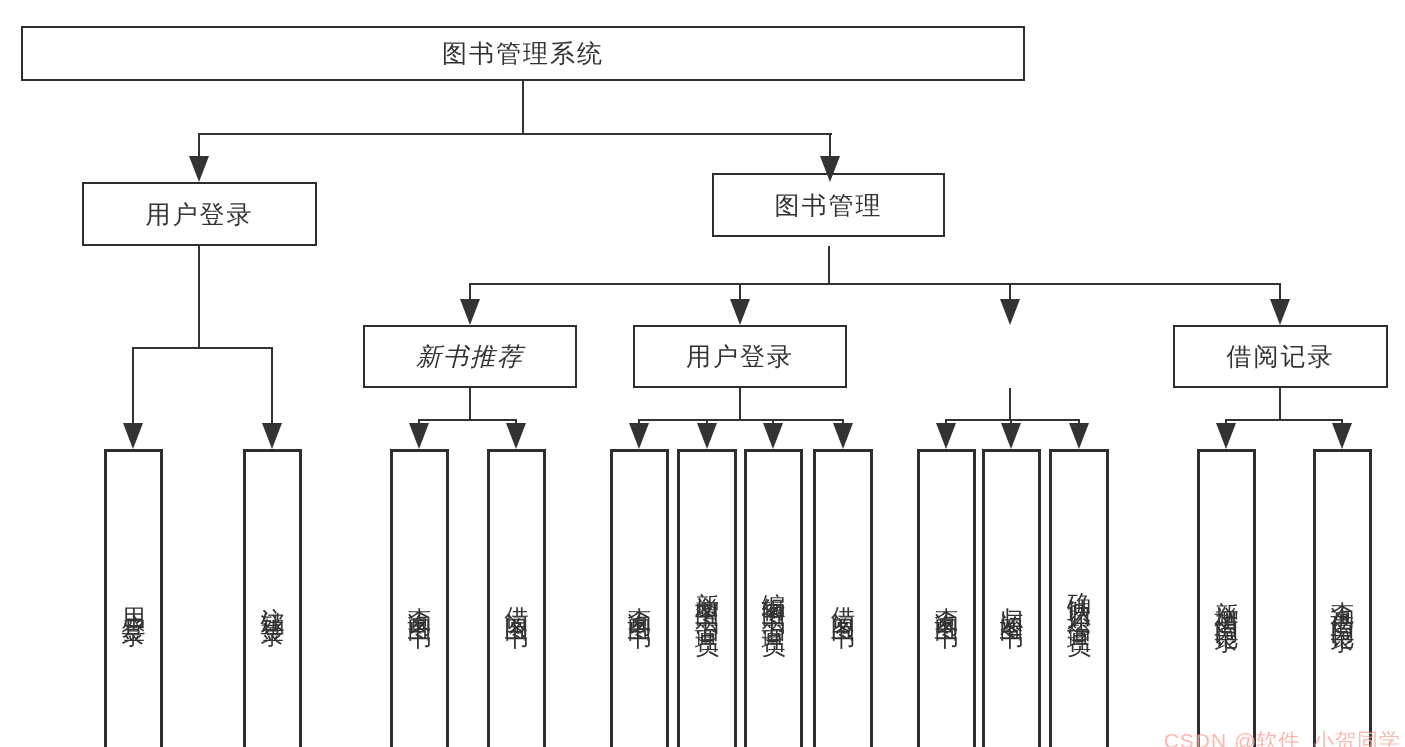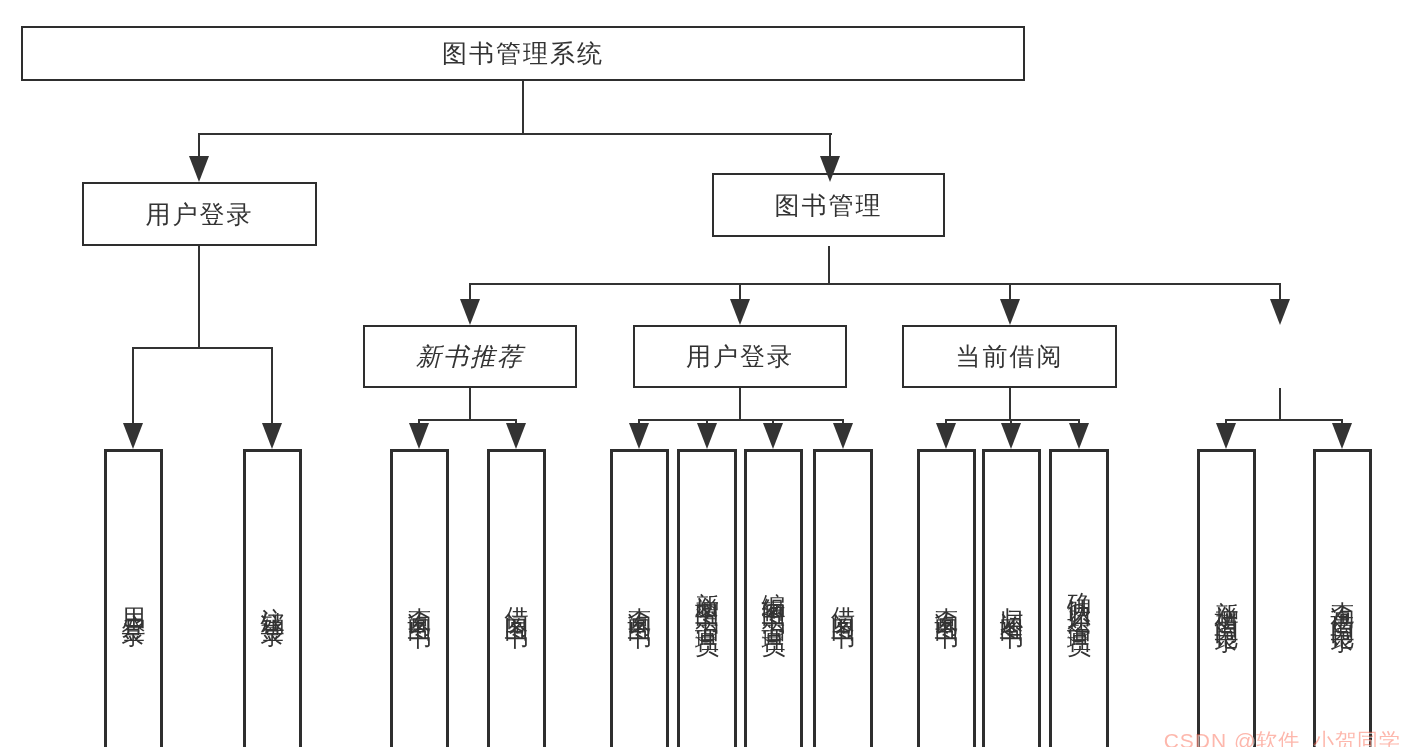--- a/index.html
+++ b/index.html
@@ -69,22 +69,22 @@
   <div class="box" style="left:21px; top:13px; width:1004px; height:55px;">图书管理系统</div>
 
   <div class="box" style="left:82px; top:169px; width:235px; height:64px;">用户登录</div>
 
   <div class="box" style="left:712px; top:160px; width:233px; height:64px;">图书管理</div>
 
   <div class="box" style="left:363px; top:312px; width:214px; height:63px;font-style:italic;">新书推荐</div>
 
   <div class="box" style="left:633px; top:312px; width:214px; height:63px;">用户登录</div>
 
-  <div class="box" style="left:902px; top:312px; width:215px; height:63px;">当前借阅</div>
 
+  <div class="box" style="left:1173px; top:312px; width:215px; height:63px;">借阅记录</div>
 
   <div class="box leaf" style="left:104px; top:436px; width:59px; height:301px;">
     <span>用户登录</span>
   </div>
   <div class="box leaf" style="left:243px; top:436px; width:59px; height:301px;">
     <span>注销登录</span>
   </div>
 
   <div class="box leaf" style="left:390px; top:436px; width:59px; height:301px;">
     <span>查询图书</span>

